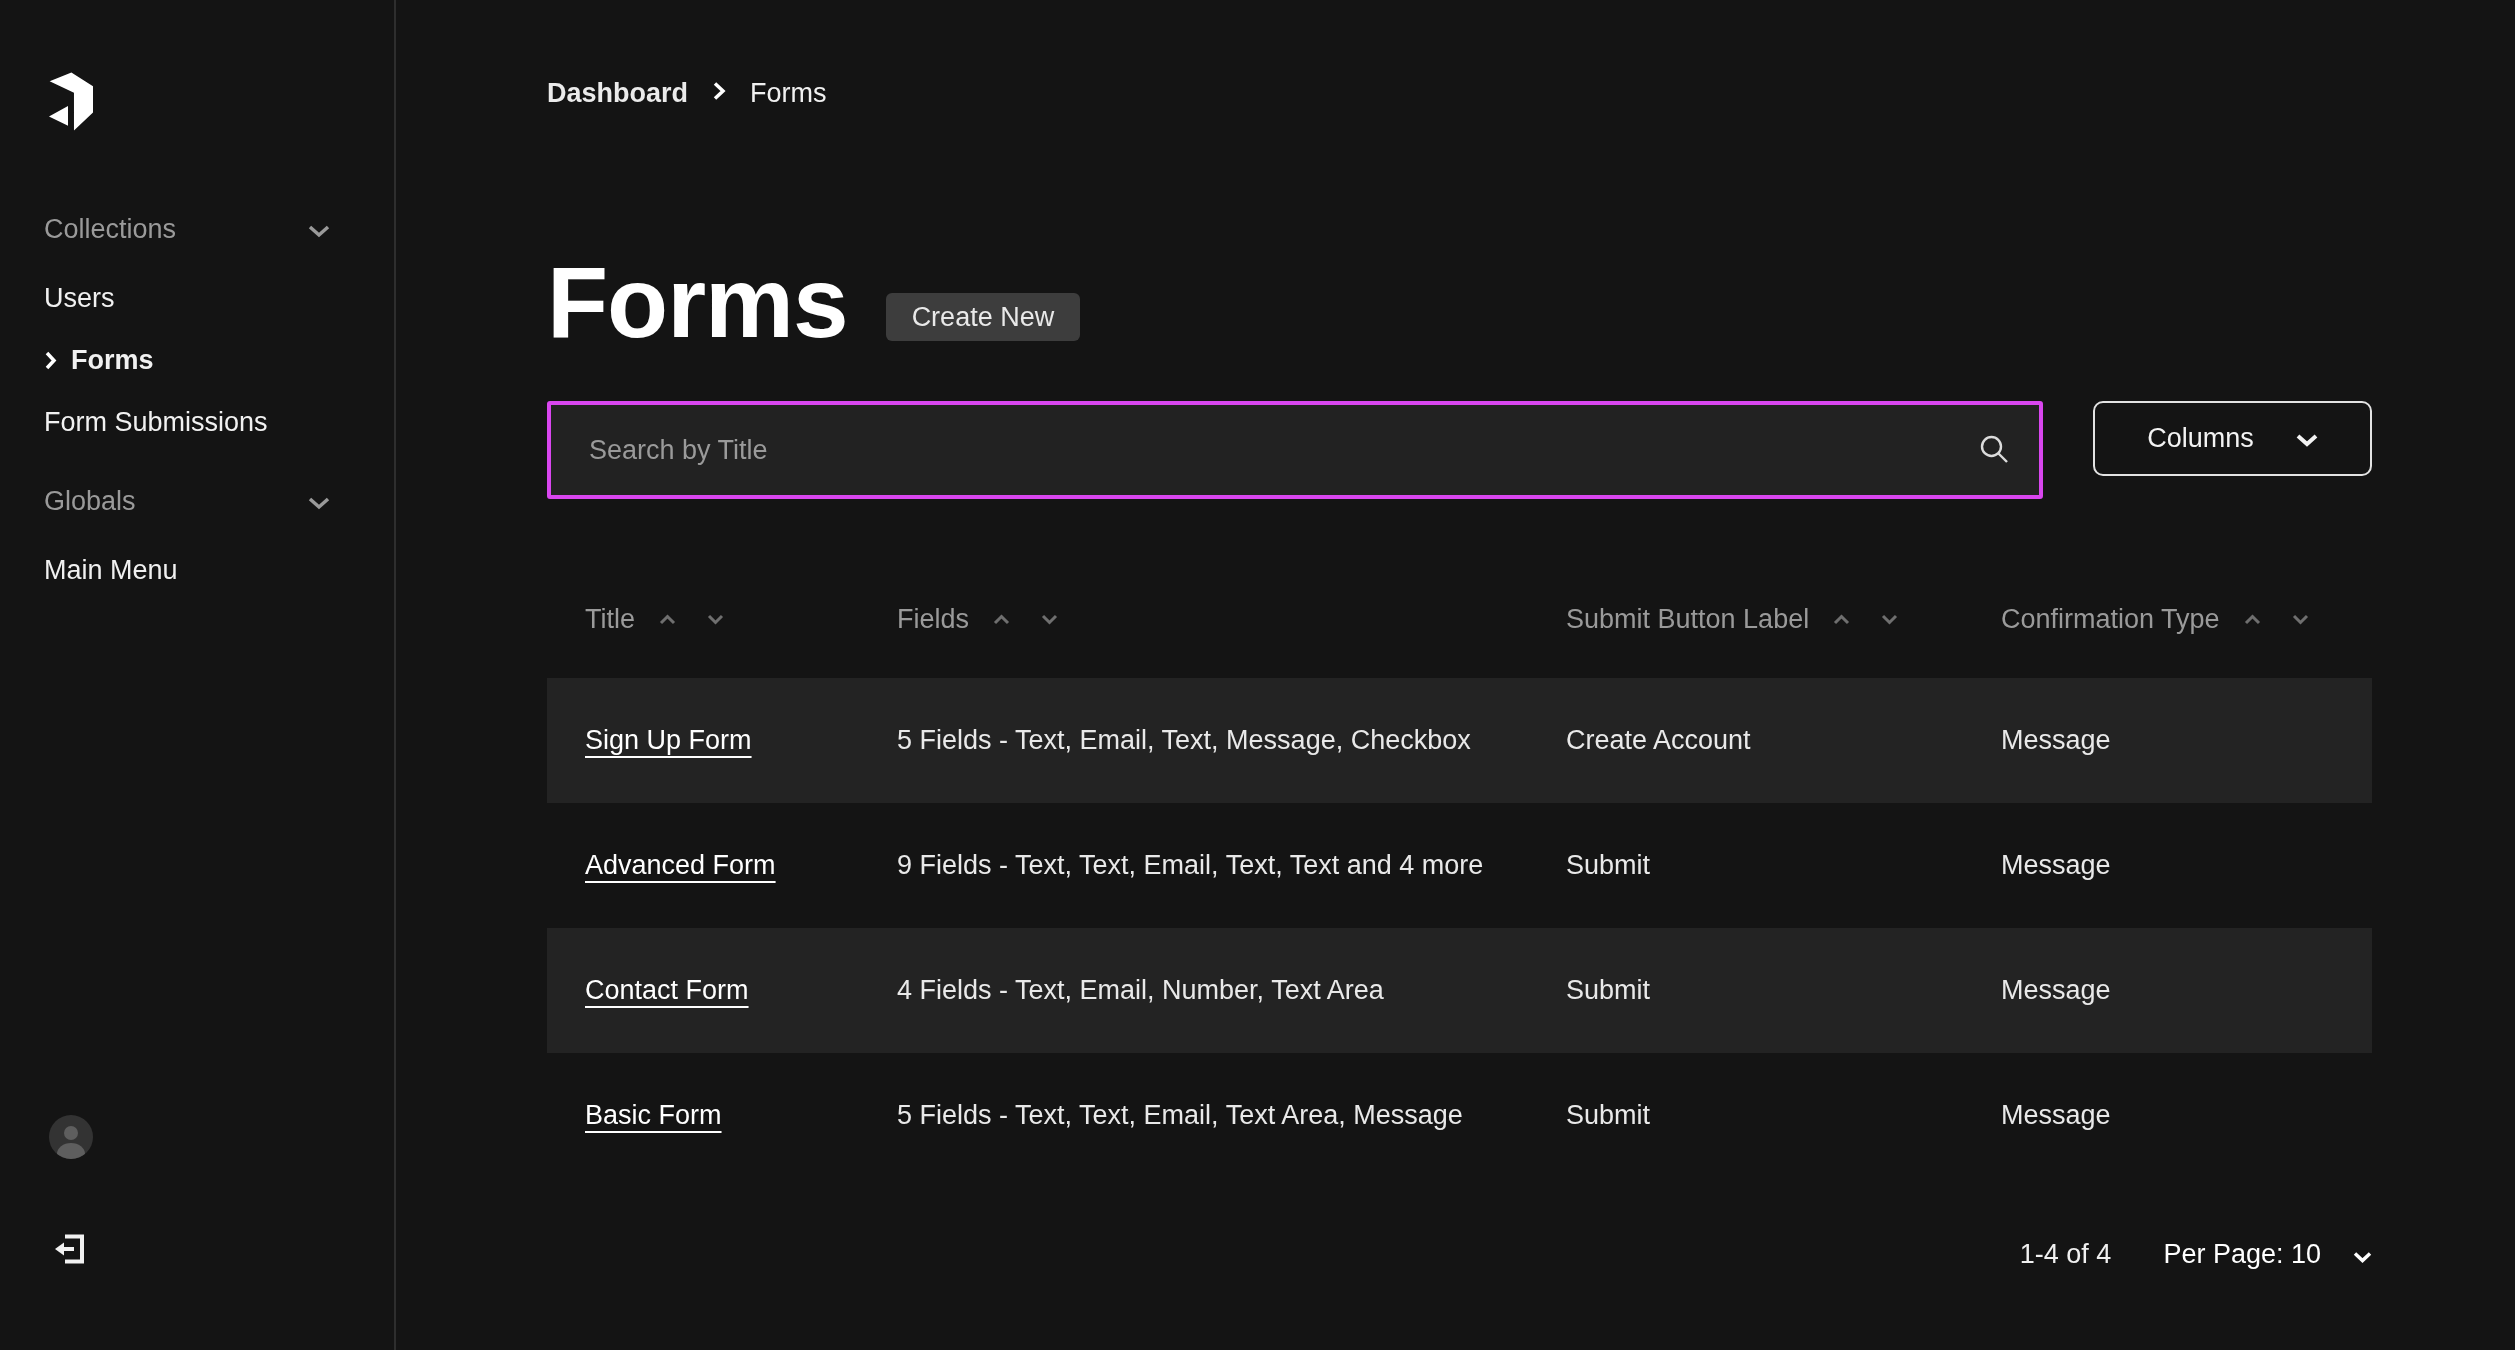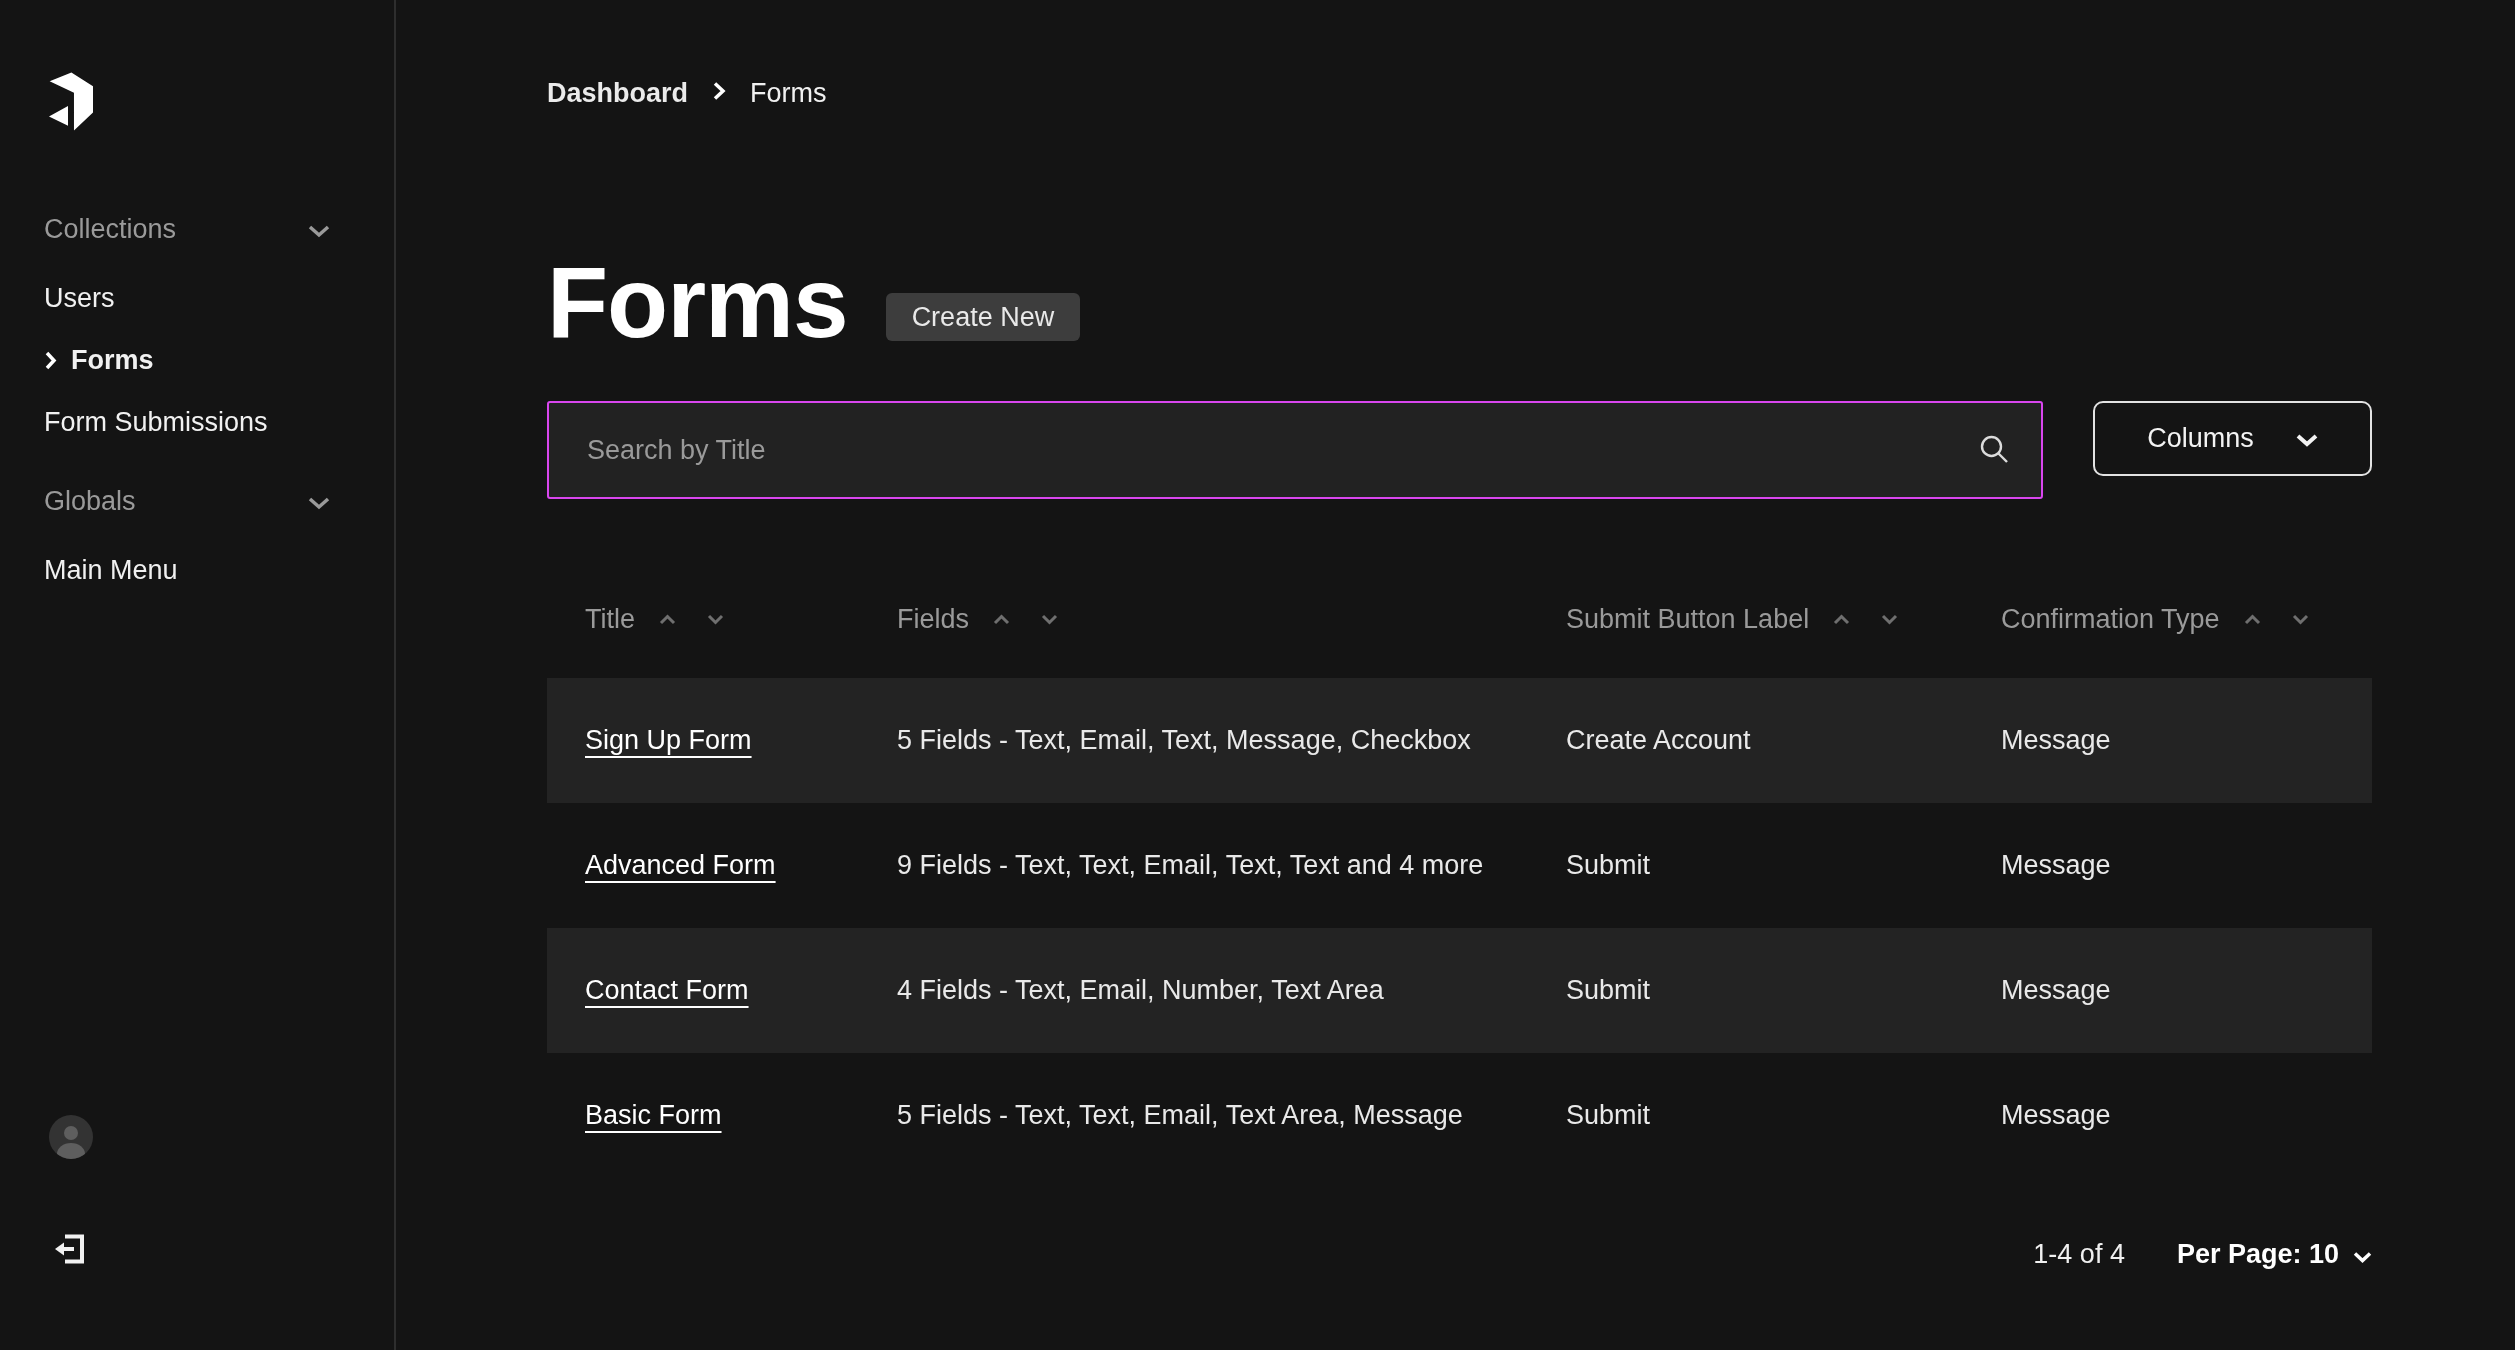--- a/index.html
+++ b/index.html
@@ -51,21 +51,21 @@
     background: #3d3d3d; color: #e9e9e9;
     border: none; border-radius: 6px;
     font-size: 27px; font-family: inherit;
     display: inline-flex; align-items: center; cursor: pointer;
   }
 
   .controls-row { margin-top: 46px; display: flex; gap: 50px; }
   .search-wrap { position: relative; flex: 1; }
   .search-input {
     width: 100%; height: 98px;
-    background: #222222; border: 2px solid #d946ef; border-radius: 3px;
+    background: #222222; border: 4px solid #d946ef; border-radius: 3px;
     color: #ebebeb; font-size: 27px; font-family: inherit;
     padding: 0 100px 0 38px; outline: none;
   }
   .search-input::placeholder { color: #9a9a9a; }
   .search-icon { position: absolute; right: 30px; top: 31px; width: 36px; height: 36px; }
   .outline-btn {
     height: 75px; background: transparent;
     border: 2px solid #e3e3e3; border-radius: 10px;
     color: #f3f3f3; font-size: 27px; font-family: inherit;
     display: inline-flex; align-items: center; justify-content: center; gap: 42px;
@@ -94,21 +94,21 @@
     text-underline-offset: 7px; text-decoration-thickness: 2px; cursor: pointer;
   }
 
   
   .pagination-row {
     margin-top: 56px;
     display: flex; justify-content: flex-end; align-items: center; gap: 52px;
     height: 40px;
   }
   .page-range { color: #f0f0f0; }
-  .per-page { display: inline-flex; align-items: center; gap: 14px; font-weight: bold; color: #ffffff; cursor: pointer; }
+  .per-page { display: inline-flex; align-items: center; gap: 32px; font-weight: normal; color: #ffffff; cursor: pointer; }
 </style>
 </head>
 <body>
 
 <aside class="sidebar">
 
   <div class="logo">
     <svg viewBox="0 0 34 45" width="44" height="59" fill="#ffffff">
       <path d="M17.3 0 L34 10.7 L34 31 L19.3 45 L19.3 15.8 L0.5 6.9 Z"></path>
       <path d="M14.7 25.9 L14.7 41.2 L0 34 Z"></path>

